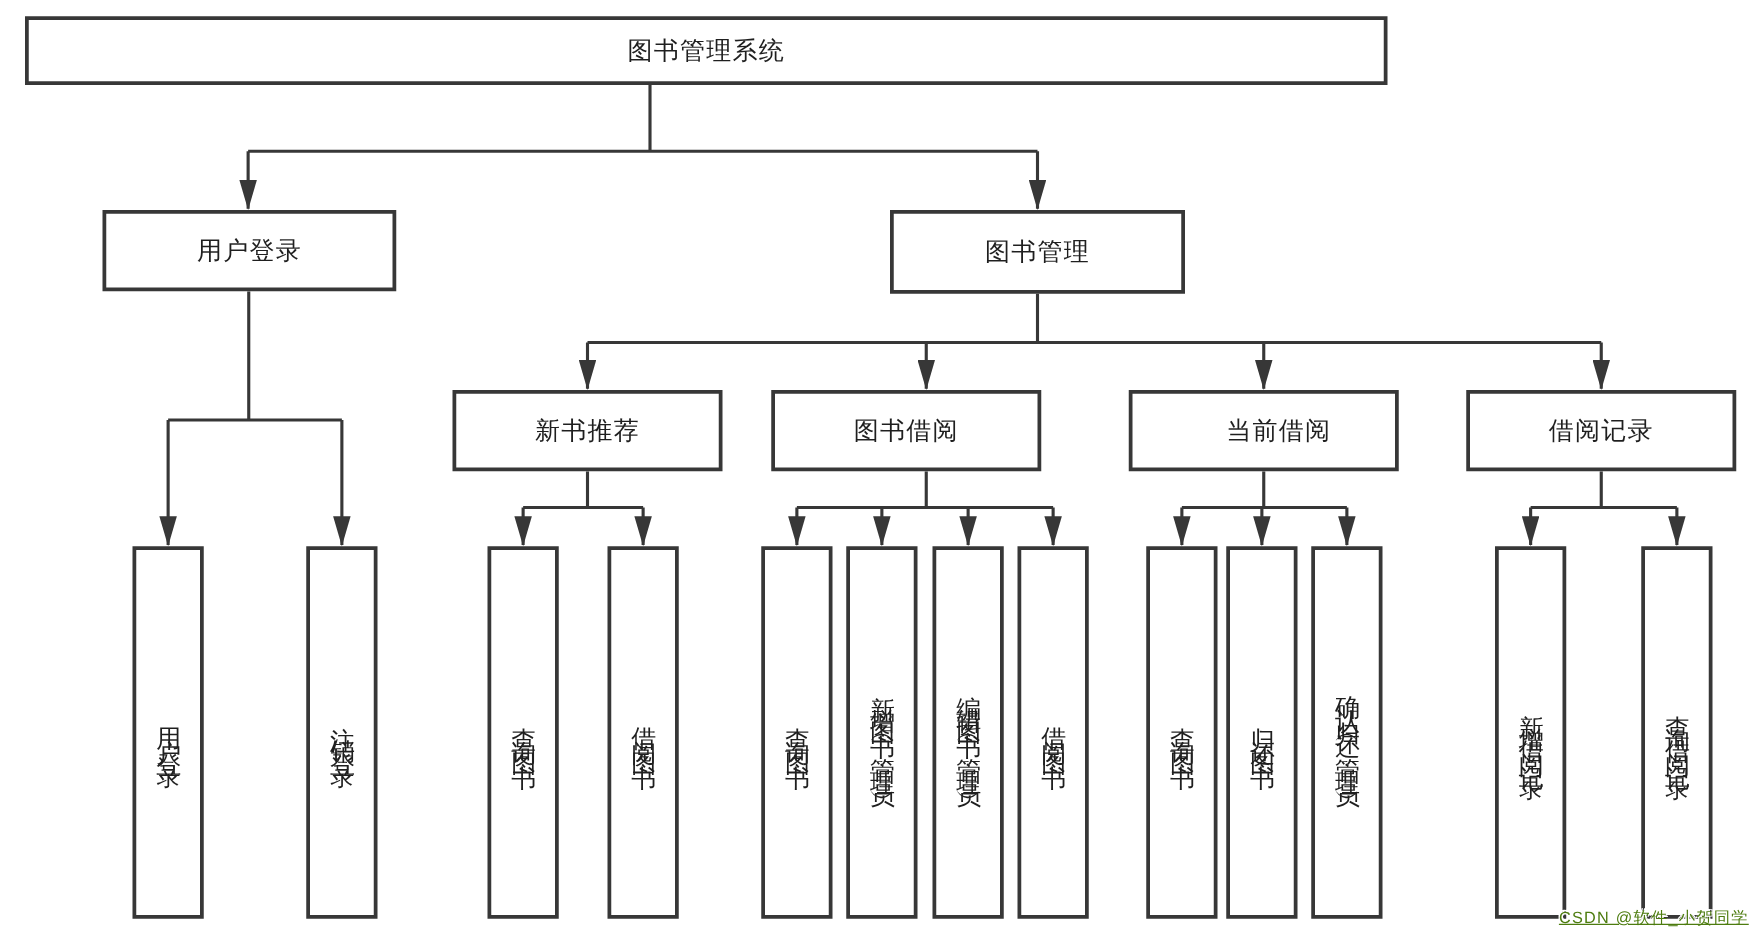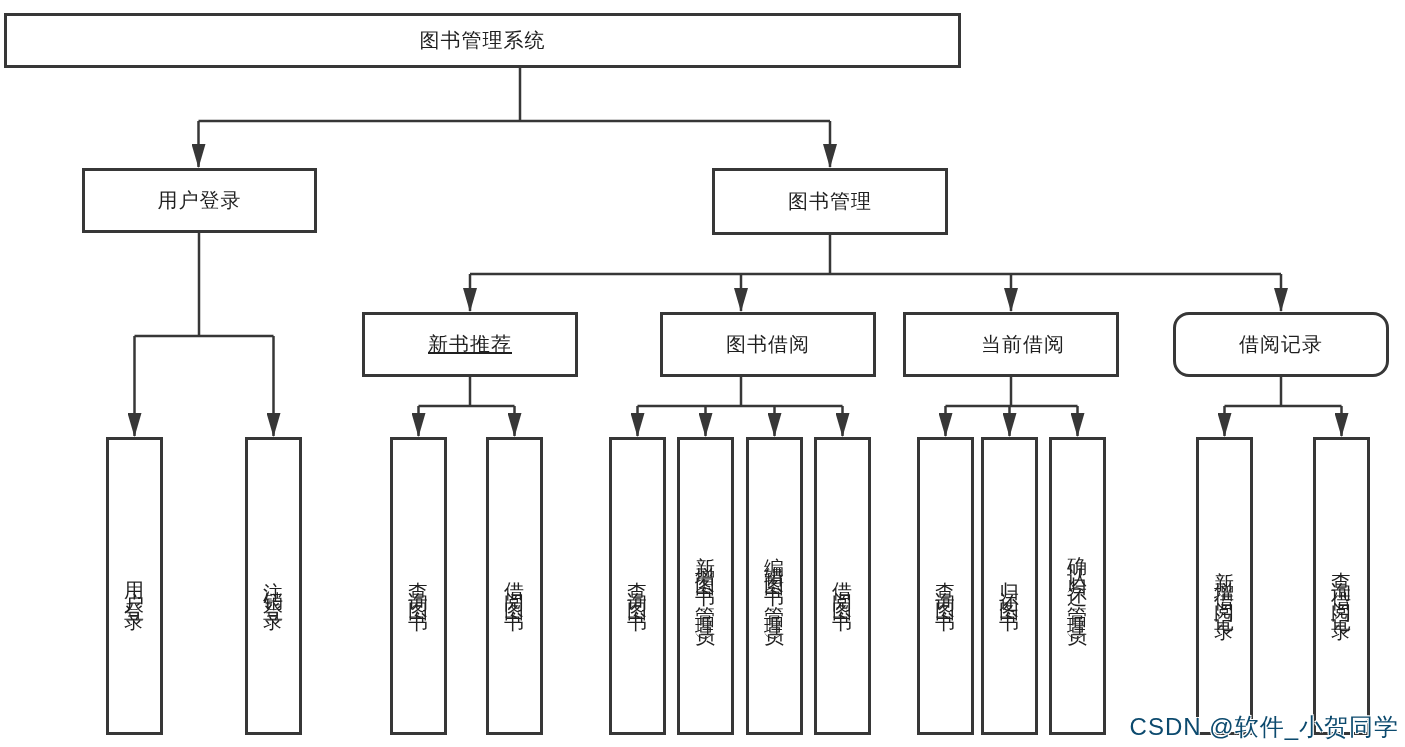--- a/index.html
+++ b/index.html
@@ -40,50 +40,51 @@
     z-index: 2;
   }
   .vbox span {
     writing-mode: vertical-lr;
     text-orientation: mixed;
     font-size: 20px;
     letter-spacing: 10px;
     line-height: 1;
     white-space: nowrap;
   }
-  .root-box   { left: 4px;  top: 13px;  width: 957px; height: 55px; }
+  .root-box   { left: 20px;  top: 13px;  width: 1090px; height: 55px; }
   .l2-user    { left: 82px;  top: 168px; width: 235px;  height: 65px; }
   .l2-book    { left: 712px; top: 168px; width: 236px;  height: 67px; }
   .l3 { top: 312px; width: 216px; height: 65px; }
-  .l3-nbr { left: 362px; text-decoration: underline; }
-  .l3-bb  { left: 660px; }
+  .l3-nbr { left: 362px; }
+  .l3-bb  { left: 617px; }
   .l3-cb  { left: 903px; padding-left: 24px; }
-  .l3-br  { left: 1173px; border-radius: 16px; }
+  .l3-br  { left: 1173px; }
   .leaf-1  { left: 106px; }
   .leaf-2  { left: 245px; }
   .leaf-3  { left: 390px; }
   .leaf-4  { left: 486px; }
   .leaf-5  { left: 609px; }
   .leaf-6  { left: 677px; }
   .leaf-7  { left: 746px; }
   .leaf-8  { left: 814px; }
   .leaf-9  { left: 917px; }
   .leaf-10 { left: 981px; }
   .leaf-11 { left: 1049px; }
   .leaf-12 { left: 1196px; }
   .leaf-13 { left: 1313px; }
   .watermark {
     position: absolute;
     right: 6px;
     bottom: 4px;
-    font-size: 24px;
-    color: #0c4a6e;
+    font-size: 13px;
+    color: #4d7c0f;
     z-index: 5;
     letter-spacing: 1px;
     text-shadow: 1px 1px 0 #ffffff, -1px -1px 0 #ffffff, 1px -1px 0 #ffffff, -1px 1px 0 #ffffff;
+    text-decoration: underline;
   }
 </style>
 </head>
 <body>
 
 <div class="canvas">
 
   <svg class="wires" width="1405" height="747" viewBox="0 0 1405 747">
     <defs>
       <marker id="arrow" viewBox="0 0 24 14" refX="23" refY="7" markerWidth="24" markerHeight="14" orient="auto" markerUnits="userSpaceOnUse">

